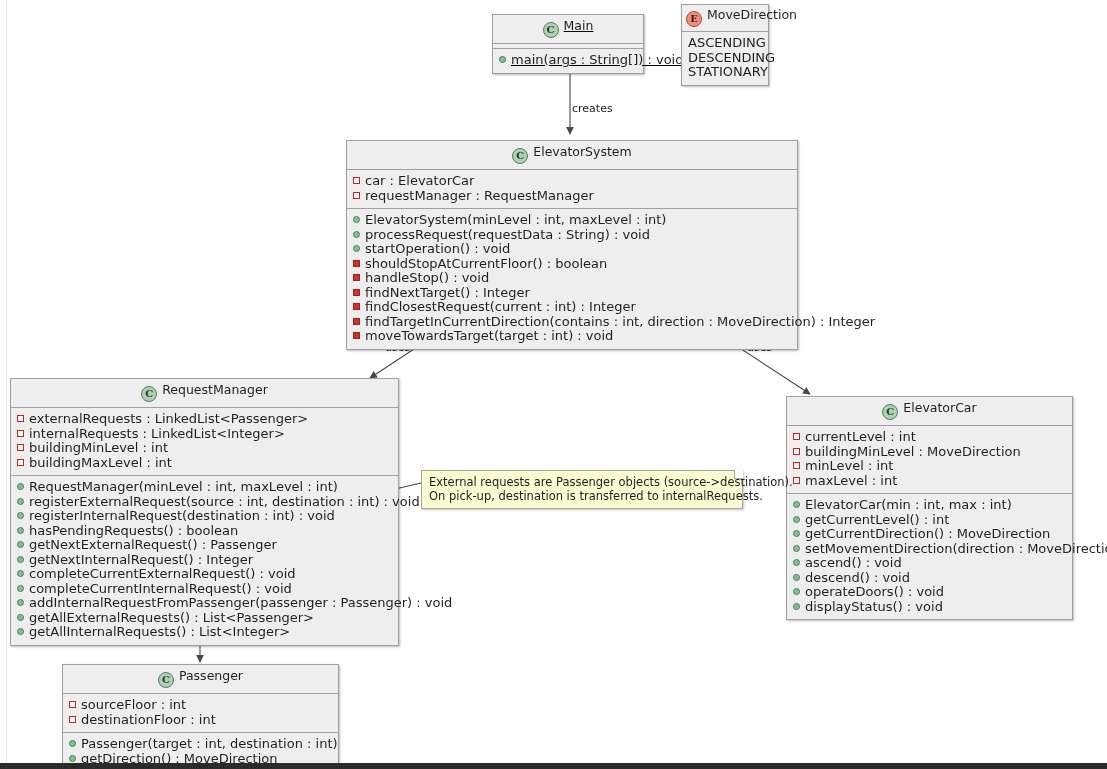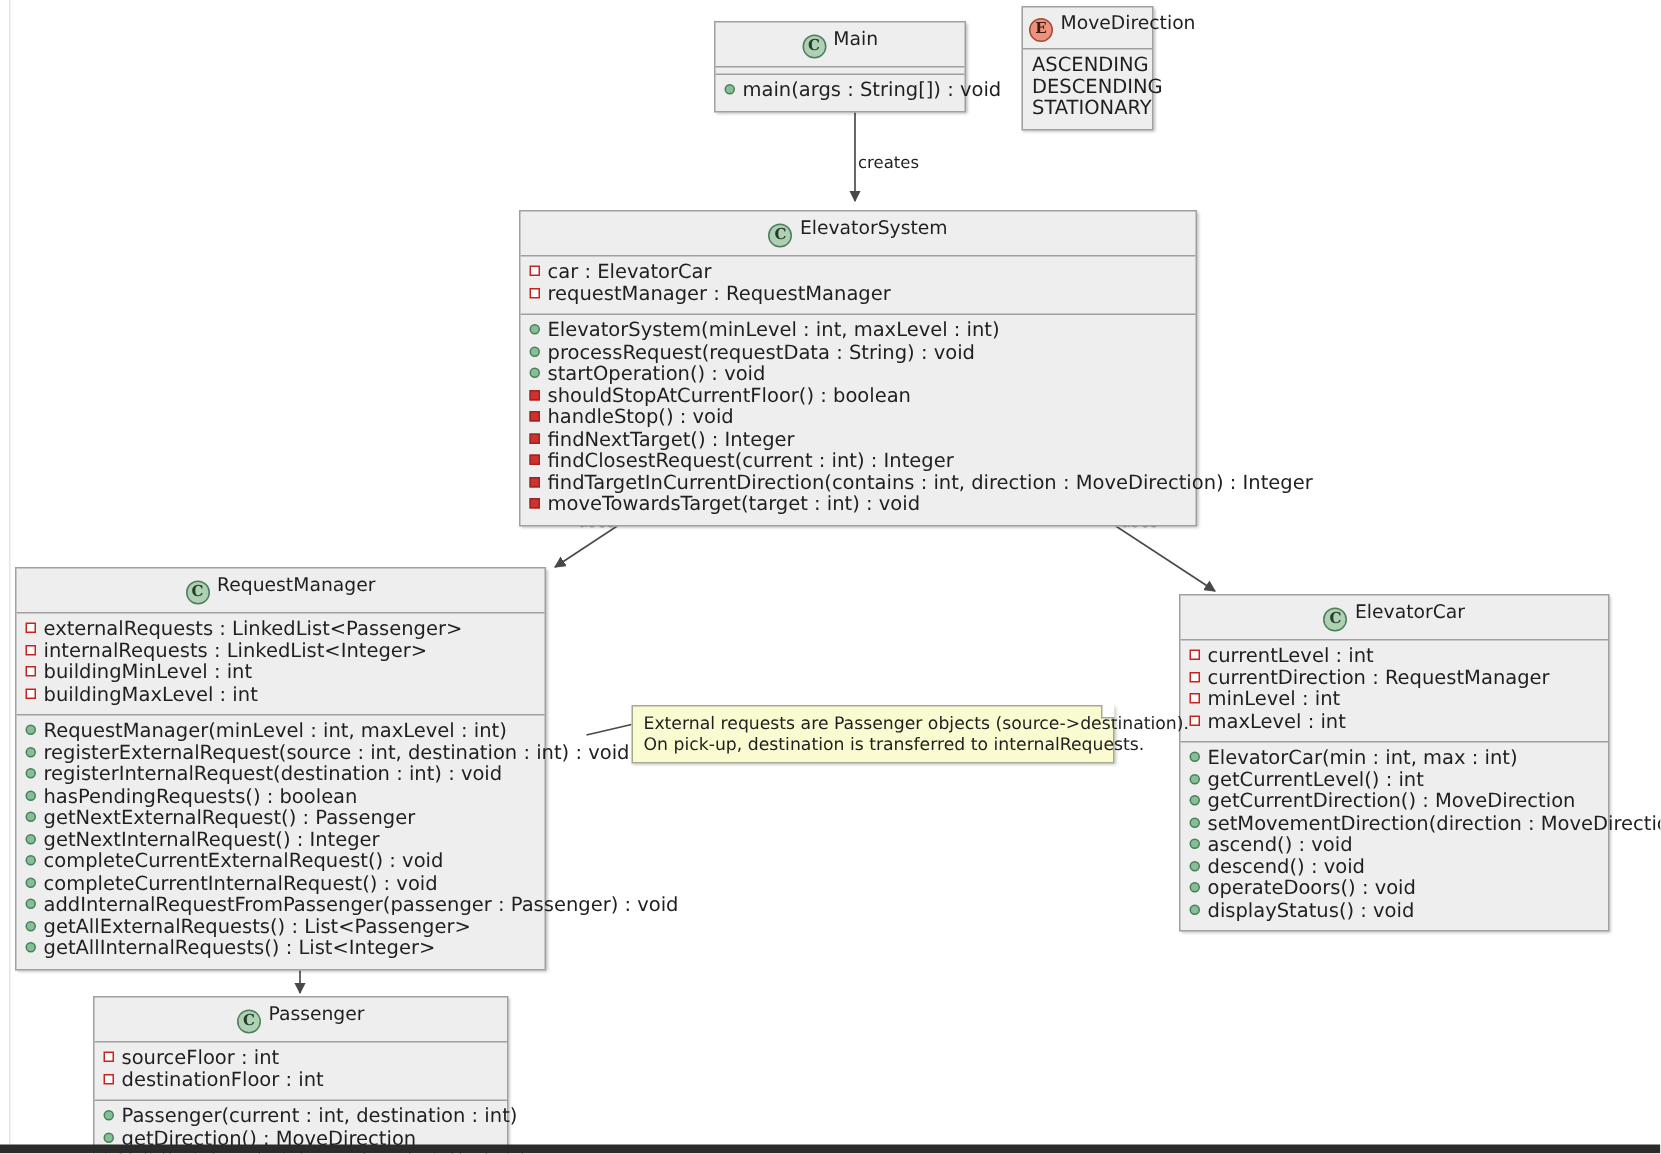--- a/index.html
+++ b/index.html
@@ -178,21 +178,21 @@
     <path class="link-line" d="M 200 613 L 200 662" marker-end="url(#arrow)"></path>
 
     <path class="link-line" d="M 391 490 L 421 483"></path>
   </svg>
 
   <div class="link-label" style="left:572px; top:102px;">creates</div>
   <div class="link-label" style="left:385px; top:341px;">uses</div>
   <div class="link-label" style="left:747px; top:341px;">uses</div>
   <div class="link-label" style="left:202px; top:628px;">contains</div>
 
-  <div class="uml-box" style="left:476px; top:14px; width:168px;">
+  <div class="uml-box" style="left:492px; top:14px; width:152px;text-decoration:underline;">
     <div class="uml-header">
       <span class="badge cls">C</span><span>Main</span>
     </div>
     <div class="uml-section" style="height:5px;padding:0;"></div>
     <div class="uml-section">
       <div class="uml-row">
         <span class="mark pub-method"></span>
         <span>main(args : String[]) : void</span>
       </div>
     </div>
@@ -256,21 +256,21 @@
         <span class="mark priv-method"></span>
         <span>findTargetInCurrentDirection(contains : int, direction : MoveDirection) : Integer</span>
       </div>
       <div class="uml-row">
         <span class="mark priv-method"></span>
         <span>moveTowardsTarget(target : int) : void</span>
       </div>
     </div>
   </div>
 
-  <div class="uml-box" style="left:10px; top:378px; width:354px;">
+  <div class="uml-box" style="left:10px; top:378px; width:389px;">
     <div class="uml-header">
       <span class="badge cls">C</span><span>RequestManager</span>
     </div>
     <div class="uml-section">
       <div class="uml-row">
         <span class="mark priv-field"></span>
         <span>externalRequests : LinkedList&lt;Passenger&gt;</span>
       </div>
       <div class="uml-row">
         <span class="mark priv-field"></span>
@@ -337,21 +337,21 @@
     <div class="uml-header">
       <span class="badge cls">C</span><span>ElevatorCar</span>
     </div>
     <div class="uml-section">
       <div class="uml-row">
         <span class="mark priv-field"></span>
         <span>currentLevel : int</span>
       </div>
       <div class="uml-row">
         <span class="mark priv-field"></span>
-        <span>currentDirection : RequestManager</span>
+        <span>buildingMinLevel : MoveDirection</span>
       </div>
       <div class="uml-row">
         <span class="mark priv-field"></span>
         <span>minLevel : int</span>
       </div>
       <div class="uml-row">
         <span class="mark priv-field"></span>
         <span>maxLevel : int</span>
       </div>
     </div>
@@ -401,21 +401,21 @@
         <span>sourceFloor : int</span>
       </div>
       <div class="uml-row">
         <span class="mark priv-field"></span>
         <span>destinationFloor : int</span>
       </div>
     </div>
     <div class="uml-section">
       <div class="uml-row">
         <span class="mark pub-method"></span>
-        <span>Passenger(current : int, destination : int)</span>
+        <span>Passenger(target : int, destination : int)</span>
       </div>
       <div class="uml-row">
         <span class="mark pub-method"></span>
         <span>getDirection() : MoveDirection</span>
       </div>
       <div class="uml-row">
 
         <span>isValid(minLevel : int, maxLevel : int) : boolean</span>
       </div>
     </div>

